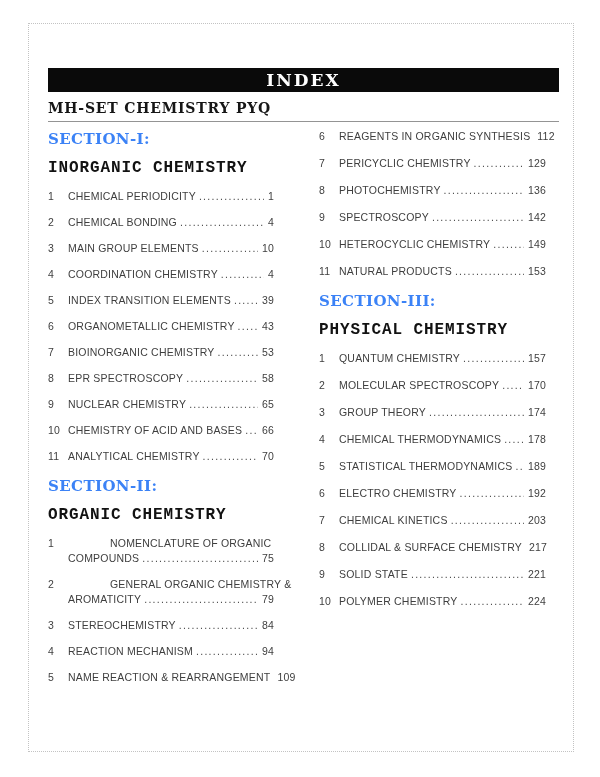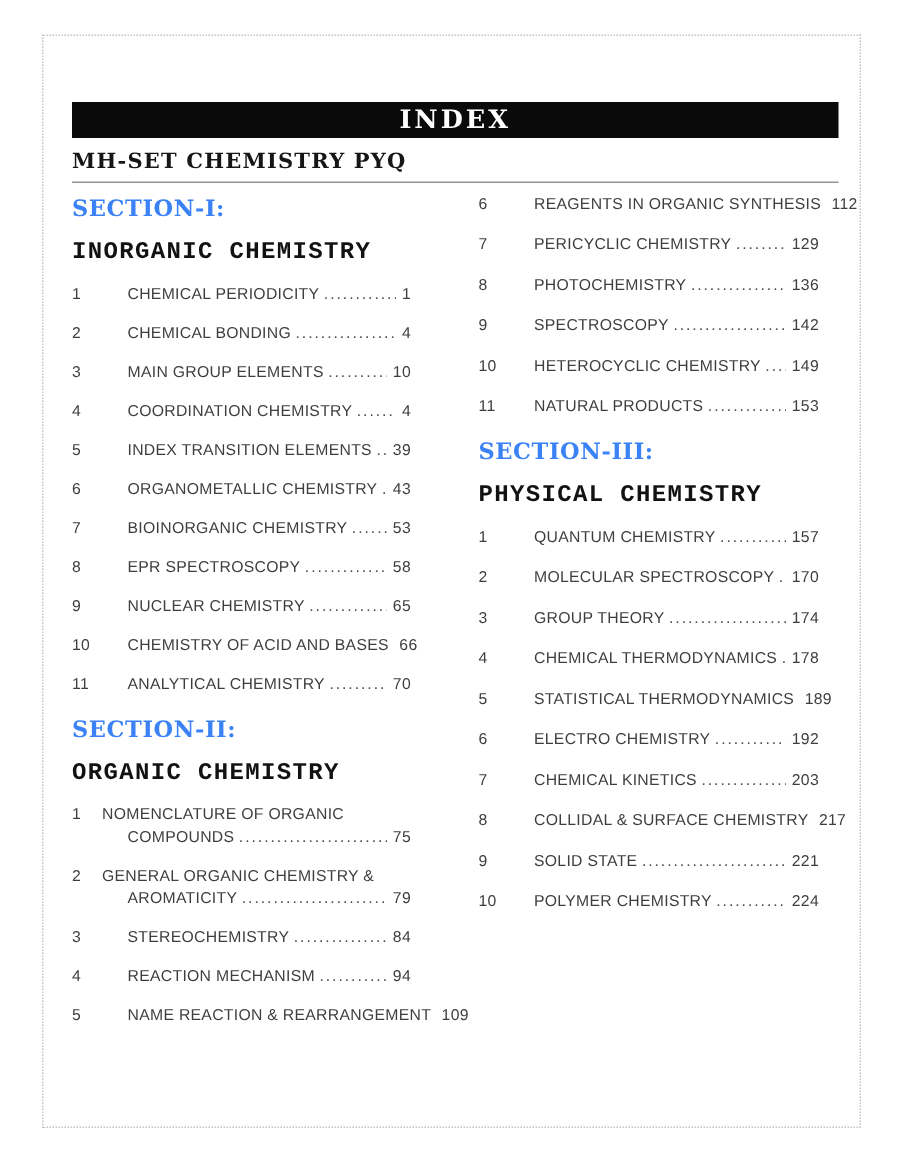--- a/index.html
+++ b/index.html
@@ -41,22 +41,22 @@
     font-size:16px; line-height:19px; letter-spacing:0.9px;
     margin:11px 0 12px 0;
   }
   .toc-row {
     display:flex; margin-bottom:14px;
     color:#3e3e3e; font-size:10.5px; line-height:12px; letter-spacing:0.2px;
   }
   .col-right .toc-row { margin-bottom:15px; }
   .toc-num { flex:none; width:20px; }
   .toc-main { flex:1; min-width:0; display:block; }
-  .toc-wrap-line { display:block; margin-bottom:3px; white-space:nowrap; }
-  .toc-leader-line { display:flex; align-items:baseline;margin-left:17px; }
+  .toc-wrap-line { display:block; margin-bottom:3px; white-space:nowrap;margin-left:42px; }
+  .toc-leader-line { display:flex; align-items:baseline; }
   .toc-title { white-space:nowrap; flex:none; }
   .toc-dots {
     flex:1; min-width:0; overflow:hidden; white-space:nowrap;
     margin-left:3px; letter-spacing:1.3px; color:#4a4a4a;
   }
   .toc-dots::after {
     content:"........................................................................................................";
   }
   .toc-page { flex:none; padding-left:4px; text-align:right; }
 </style>

